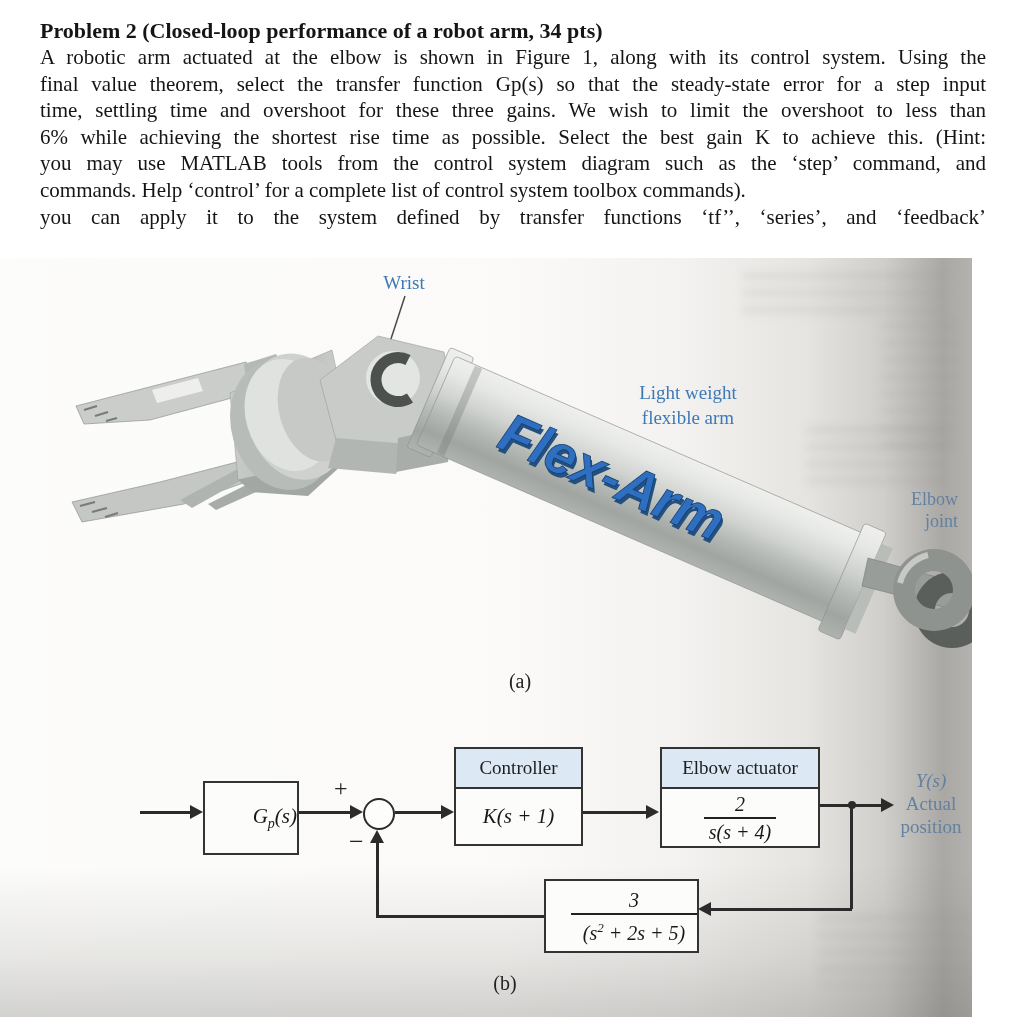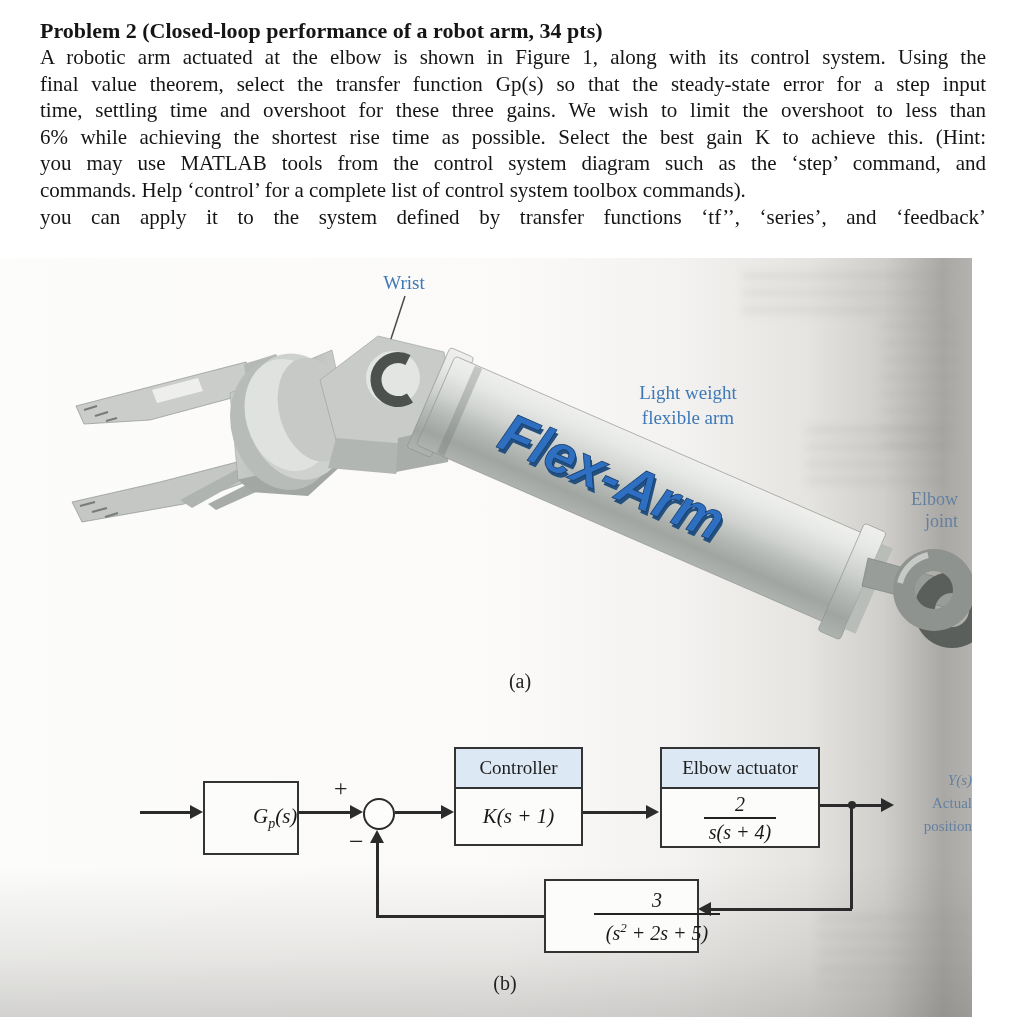--- a/index.html
+++ b/index.html
@@ -40,40 +40,40 @@
   .vl{position:absolute;width:3px;background:var(--ln);}
   .ar{position:absolute;width:0;height:0;border-top:7px solid transparent;
       border-bottom:7px solid transparent;border-left:13px solid var(--ln);}
   .al{position:absolute;width:0;height:0;border-top:7px solid transparent;
       border-bottom:7px solid transparent;border-right:13px solid var(--ln);}
   .au{position:absolute;width:0;height:0;border-left:7px solid transparent;
       border-right:7px solid transparent;border-bottom:13px solid var(--ln);}
   .dot{position:absolute;width:8px;height:8px;border-radius:50%;background:var(--ln);}
 
   .bx{position:absolute;border:2.5px solid #333;background:#fcfcfa;
-      display:flex;align-items:center;justify-content:flex-start;padding-left:48px;}
+      display:flex;align-items:center;justify-content:flex-end;padding-left:48px;}
   .bx2{position:absolute;border:2.5px solid #333;background:#fcfcfa;
       display:flex;flex-direction:column;}
   .bx2 .hdr{height:40px;border-bottom:2.5px solid #333;background:var(--hdr);
       display:flex;align-items:center;justify-content:center;font-size:19px;color:#1d1d1d;}
   .bx2 .bdy{flex:1;display:flex;align-items:center;justify-content:center;}
 
   .m{font-style:italic;font-size:21px;color:#181818;}
   .m sub{font-size:14px;}
   .frac{display:inline-block;text-align:center;}
   .frac .num{display:block;font-size:20px;line-height:24px;}
   .frac .bar{display:block;border-top:2px solid #222;margin:1px auto;}
   .frac .den{display:block;font-size:20px;line-height:24px;}
   .frac sup{font-size:13px;}
 
   .sum{position:absolute;width:32px;height:32px;border:2.5px solid var(--ln);
       border-radius:50%;background:#fdfdfc;}
   .sign{position:absolute;color:#222;font-size:24px;line-height:20px;}
 
-  .siglabel{position:absolute;color:var(--blue);font-size:15px;line-height:23px;text-align:right;}
+  .siglabel{position:absolute;color:var(--blue);font-size:19px;line-height:23px;text-align:center;}
   .siglabel .it{font-style:italic;}
   .siglabel.faded{color:var(--fadedblue);}
 </style>
 </head>
 <body>
 
 <div class="page">
 
   <div class="doctext">
     <div class="doc-heading">Problem 2 (Closed-loop performance of a robot arm, 34 pts)</div>

